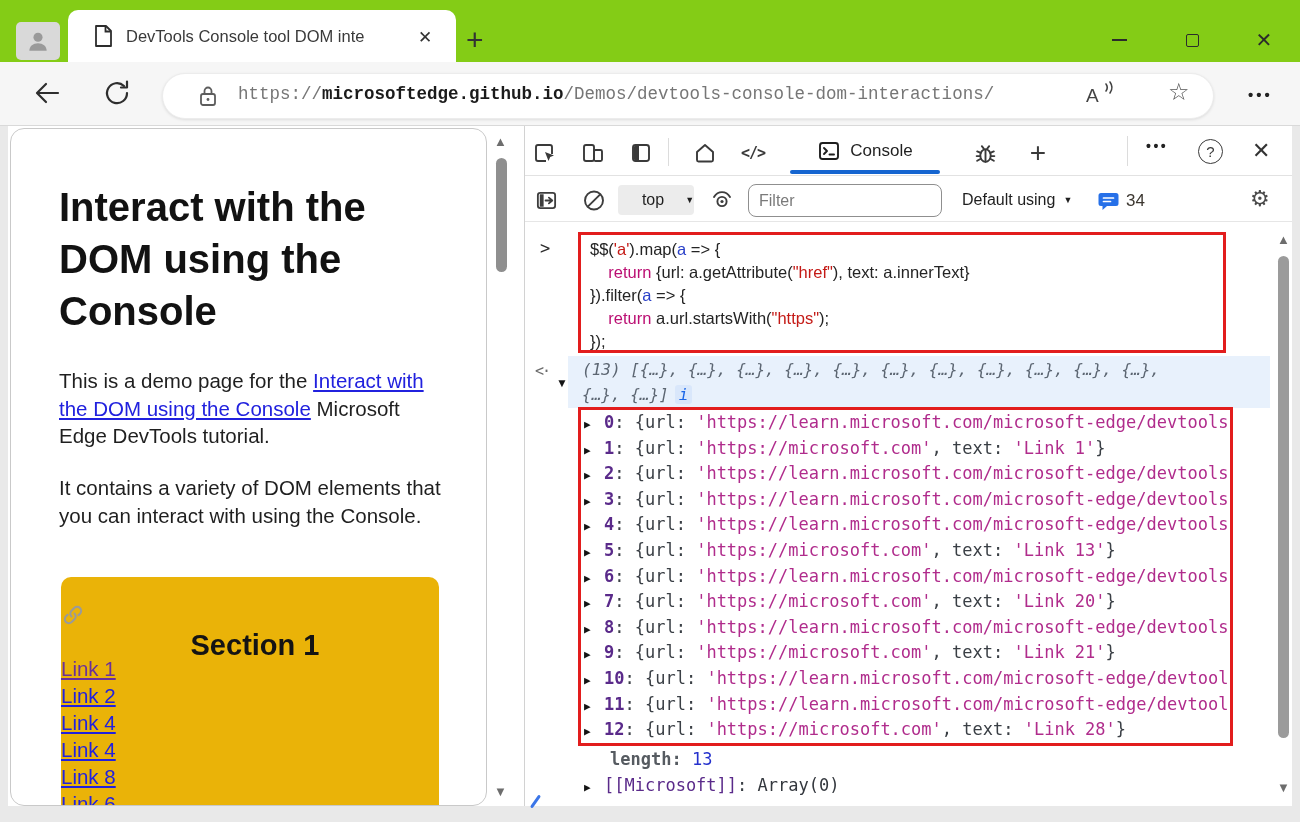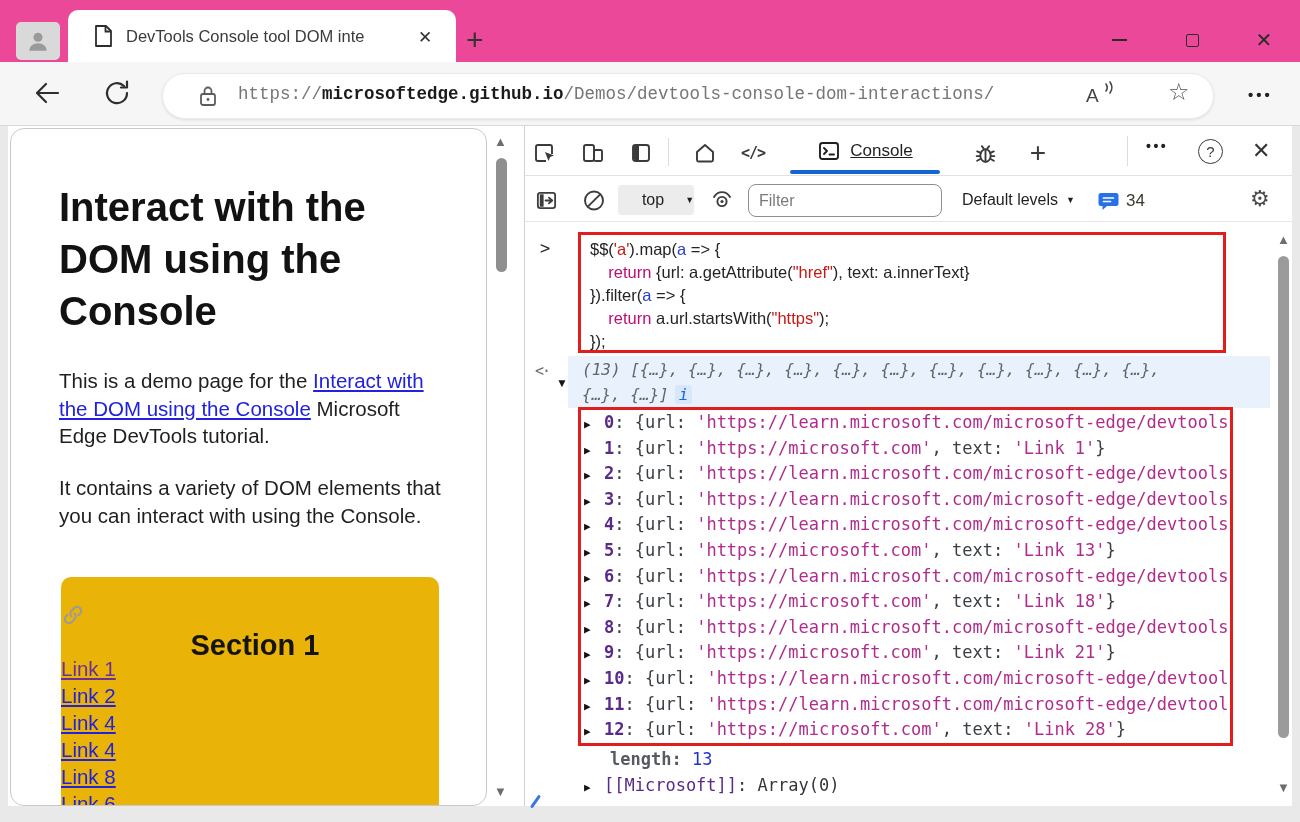--- a/index.html
+++ b/index.html
@@ -1,21 +1,21 @@
 <!DOCTYPE html>
 <html><head>
 <meta charset="utf-8">
 <style>
   * { margin:0; padding:0; box-sizing:border-box; }
   html,body { width:1300px; height:822px; overflow:hidden; }
   body { font-family:"Liberation Sans", sans-serif; background:#e9e9e9; position:relative; }
   .abs { position:absolute; }
 
   
-  .titlebar { left:0; top:0; width:1300px; height:62px; background:#ec4899; }
+  .titlebar { left:0; top:0; width:1300px; height:62px; background:#84cc16; }
   .avatar { left:16px; top:22px; width:44px; height:38px; background:#d9d9d9; border-radius:5px; display:flex; align-items:center; justify-content:center; }
   .tab { left:68px; top:10px; width:388px; height:52px; background:#fff; border-radius:10px 10px 0 0; display:flex; align-items:center; }
   .tab .fav { margin-left:24px; }
   .tab .title { margin-left:12px; font-size:16.5px; color:#3a3a3a; white-space:nowrap; overflow:hidden; width:272px; position:relative; }
   .tab .fade { position:absolute; right:56px; top:8px; width:34px; height:36px; background:linear-gradient(to right, rgba(255,255,255,0), #fff); }
   .tabclose { position:absolute; right:18px; top:14px; width:26px; height:26px; font-size:17px; color:#333; display:flex; align-items:center; justify-content:center; cursor:default; }
   .newtab { left:466px; top:22px; font-size:30px; font-weight:300; color:#333; line-height:36px; }
   .winbtn { top:26px; width:30px; height:28px; display:flex; align-items:center; justify-content:center; color:#2b2b2b; }
   .minimize-glyph { display:inline-block; width:15px; border-top:2px solid #2b2b2b; }
   .maximize-glyph { display:inline-block; width:13px; height:13px; border:1.8px solid #2b2b2b; border-radius:2px; }
@@ -49,21 +49,21 @@
   .pagescroll-down { left:494px; top:784px; font-size:13px; color:#6d6d6d; }
   .vdivider { left:524px; top:126px; width:1px; height:680px; background:#d2d2d2; }
 
   
   .devtools { left:525px; top:126px; width:767px; height:680px; background:#fff; }
   .dt-header { left:525px; top:126px; width:767px; height:50px; border-bottom:1px solid #e2e2e2; background:#fff; }
   .dt-toolbar { left:525px; top:176px; width:767px; height:46px; border-bottom:1px solid #e6e6e6; background:#fff; }
   .dticon { top:140px; width:26px; height:26px; display:flex; align-items:center; justify-content:center; color:#3a3a3a; }
   .sep { width:1px; background:#dcdcdc; position:absolute; }
   .consoletab { left:786px; top:126px; width:158px; height:49px; display:flex; align-items:center; justify-content:center; gap:9px; }
-  .consoletab .lbl { font-size:17px; color:#1f1f1f;text-decoration:underline; }
+  .consoletab .lbl { font-size:17px; color:#1f1f1f; }
   .tab-underline { left:790px; top:170px; width:150px; height:4px; background:#1565d0; border-radius:2px; }
   .srcicon { font-family:"DejaVu Sans Mono", monospace; font-size:15px; font-weight:700; letter-spacing:-1px; }
   .dt-more { top:138px; font-size:14px; letter-spacing:2.5px; color:#222; font-weight:700; }
   .helpcirc { left:1198px; top:139px; width:25px; height:25px; border:1.8px solid #3a3a3a; border-radius:50%; color:#3a3a3a; font-size:15px; display:flex; align-items:center; justify-content:center; }
   .dtclose { left:1252px; top:138px; font-size:22px; font-weight:300; color:#333; }
 
   
   .ctbicon { top:188px; width:24px; height:24px; display:flex; align-items:center; justify-content:center; color:#3d3d3d; }
   .topbtn { left:618px; top:185px; width:76px; height:30px; background:#ececec; border-radius:4px; display:flex; align-items:center; justify-content:center; gap:21px; font-size:16px; color:#1f1f1f;padding-left:24px; }
   .caret { font-size:9px; color:#1f1f1f; }
@@ -277,21 +277,21 @@
 </div>
 <span class="abs ctbicon" style="left:710px;">
   <svg width="26" height="26" viewBox="0 0 24 24">
     <path d="M4 9c4-6.5 12-6.5 16 0" fill="none" stroke="#3d3d3d" stroke-width="1.9" stroke-linecap="round"></path>
     <circle cx="12" cy="13.5" r="4.6" fill="none" stroke="#3d3d3d" stroke-width="1.9"></circle>
     <circle cx="12" cy="13.5" r="1.6" fill="#3d3d3d"></circle>
   </svg>
 </span>
 <input class="abs filterbox" placeholder="Filter" style="">
 <div class="abs levels">
-  <span>Default levels</span>
+  <span>Default using</span>
   <span class="caret">▼</span>
 </div>
 <div class="abs msgcount">
   <svg width="21" height="19" viewBox="0 0 21 19">
     <path d="M3 1h15a2.5 2.5 0 0 1 2.5 2.5v8A2.5 2.5 0 0 1 18 14H9l-4.5 4v-4H3A2.5 2.5 0 0 1 .5 11.5v-8A2.5 2.5 0 0 1 3 1z" fill="#2670e8"></path>
     <path d="M5.5 6h10 M5.5 9.5h7" stroke="#fff" stroke-width="1.7" stroke-linecap="round"></path>
   </svg>
   <span>34</span>
 </div>
 <span class="abs gear">⚙</span>
@@ -312,21 +312,21 @@
 <div class="abs mono summary"><span>(13) [{…}, {…}, {…}, {…}, {…}, {…}, {…}, {…}, {…}, {…}, {…}, {…}, {…}]</span><span class="infobadge">i</span></div>
 
 <div class="abs entries" id="entries">
     <div class="entry"><span class="tri">▶</span><span class="e-idx">0</span><span class="e-p">: </span><span class="e-p">{url: </span><span class="e-s">'https://learn.microsoft.com/microsoft-edge/devtools-guide-chromium/</span></div>
     <div class="entry"><span class="tri">▶</span><span class="e-idx">1</span><span class="e-p">: </span><span class="e-p">{url: </span><span class="e-s">'https://microsoft.com'</span><span class="e-p">, text: </span><span class="e-s">'Link 1'</span><span class="e-p">}</span></div>
     <div class="entry"><span class="tri">▶</span><span class="e-idx">2</span><span class="e-p">: </span><span class="e-p">{url: </span><span class="e-s">'https://learn.microsoft.com/microsoft-edge/devtools-guide-chromium/</span></div>
     <div class="entry"><span class="tri">▶</span><span class="e-idx">3</span><span class="e-p">: </span><span class="e-p">{url: </span><span class="e-s">'https://learn.microsoft.com/microsoft-edge/devtools-guide-chromium/</span></div>
     <div class="entry"><span class="tri">▶</span><span class="e-idx">4</span><span class="e-p">: </span><span class="e-p">{url: </span><span class="e-s">'https://learn.microsoft.com/microsoft-edge/devtools-guide-chromium/</span></div>
     <div class="entry"><span class="tri">▶</span><span class="e-idx">5</span><span class="e-p">: </span><span class="e-p">{url: </span><span class="e-s">'https://microsoft.com'</span><span class="e-p">, text: </span><span class="e-s">'Link 13'</span><span class="e-p">}</span></div>
     <div class="entry"><span class="tri">▶</span><span class="e-idx">6</span><span class="e-p">: </span><span class="e-p">{url: </span><span class="e-s">'https://learn.microsoft.com/microsoft-edge/devtools-guide-chromium/</span></div>
-    <div class="entry"><span class="tri">▶</span><span class="e-idx">7</span><span class="e-p">: </span><span class="e-p">{url: </span><span class="e-s">'https://microsoft.com'</span><span class="e-p">, text: </span><span class="e-s">'Link 18'</span><span class="e-p">}</span></div>
+    <div class="entry"><span class="tri">▶</span><span class="e-idx">7</span><span class="e-p">: </span><span class="e-p">{url: </span><span class="e-s">'https://microsoft.com'</span><span class="e-p">, text: </span><span class="e-s">'Link 20'</span><span class="e-p">}</span></div>
     <div class="entry"><span class="tri">▶</span><span class="e-idx">8</span><span class="e-p">: </span><span class="e-p">{url: </span><span class="e-s">'https://learn.microsoft.com/microsoft-edge/devtools-guide-chromium/</span></div>
     <div class="entry"><span class="tri">▶</span><span class="e-idx">9</span><span class="e-p">: </span><span class="e-p">{url: </span><span class="e-s">'https://microsoft.com'</span><span class="e-p">, text: </span><span class="e-s">'Link 21'</span><span class="e-p">}</span></div>
     <div class="entry"><span class="tri">▶</span><span class="e-idx">10</span><span class="e-p">: </span><span class="e-p">{url: </span><span class="e-s">'https://learn.microsoft.com/microsoft-edge/devtools-guide-chromium/</span></div>
     <div class="entry"><span class="tri">▶</span><span class="e-idx">11</span><span class="e-p">: </span><span class="e-p">{url: </span><span class="e-s">'https://learn.microsoft.com/microsoft-edge/devtools-guide-chromium/</span></div>
     <div class="entry"><span class="tri">▶</span><span class="e-idx">12</span><span class="e-p">: </span><span class="e-p">{url: </span><span class="e-s">'https://microsoft.com'</span><span class="e-p">, text: </span><span class="e-s">'Link 28'</span><span class="e-p">}</span></div>
   </div>
 <div class="abs redbox2"></div>
 
 <div class="abs mono lenrow"><span class="len-key">length: </span><span class="len-val">13</span></div>
 <div class="abs mono protorow"><span class="tri">▶</span><span class="proto-key">[[Microsoft]]</span><span class="e-p">: </span><span class="proto-val">Array(0)</span></div>

